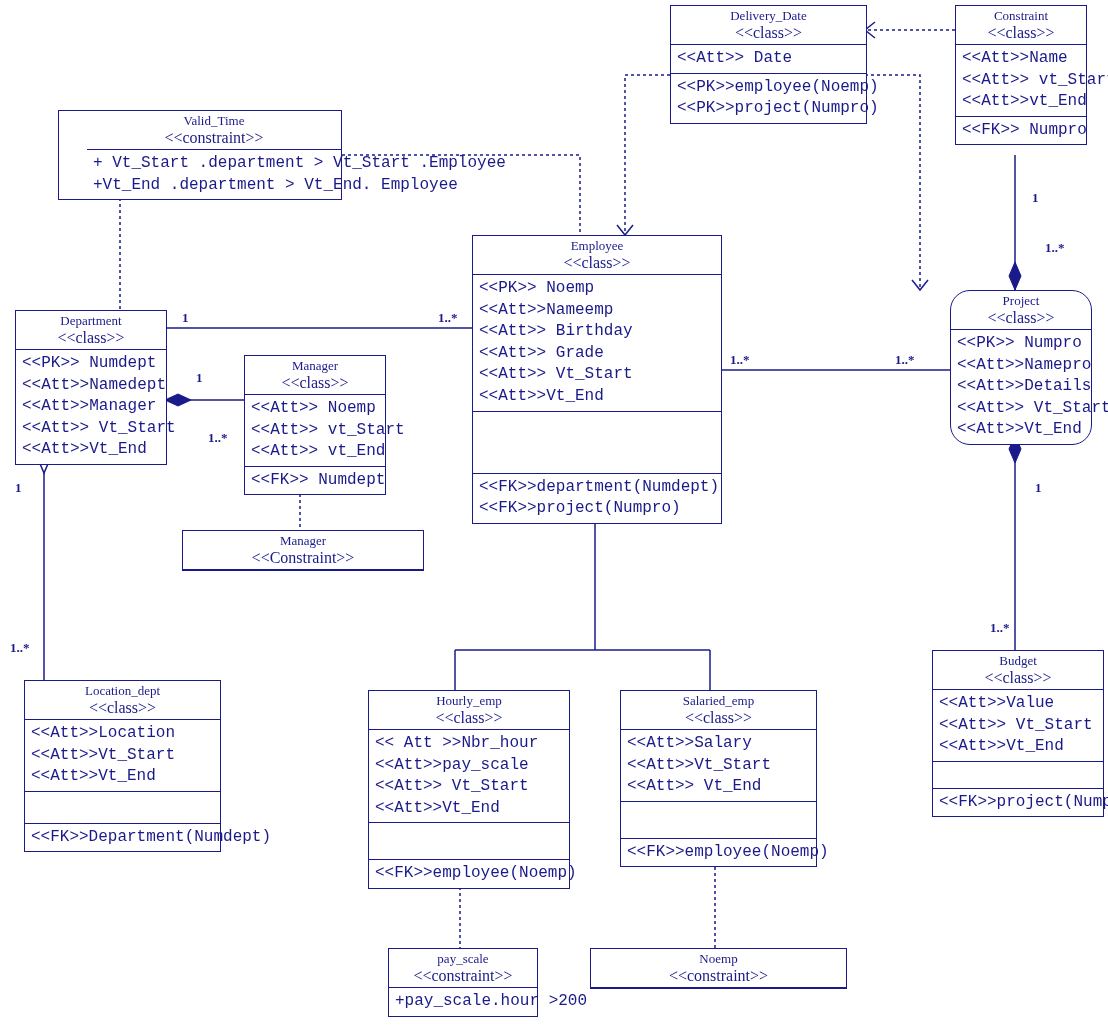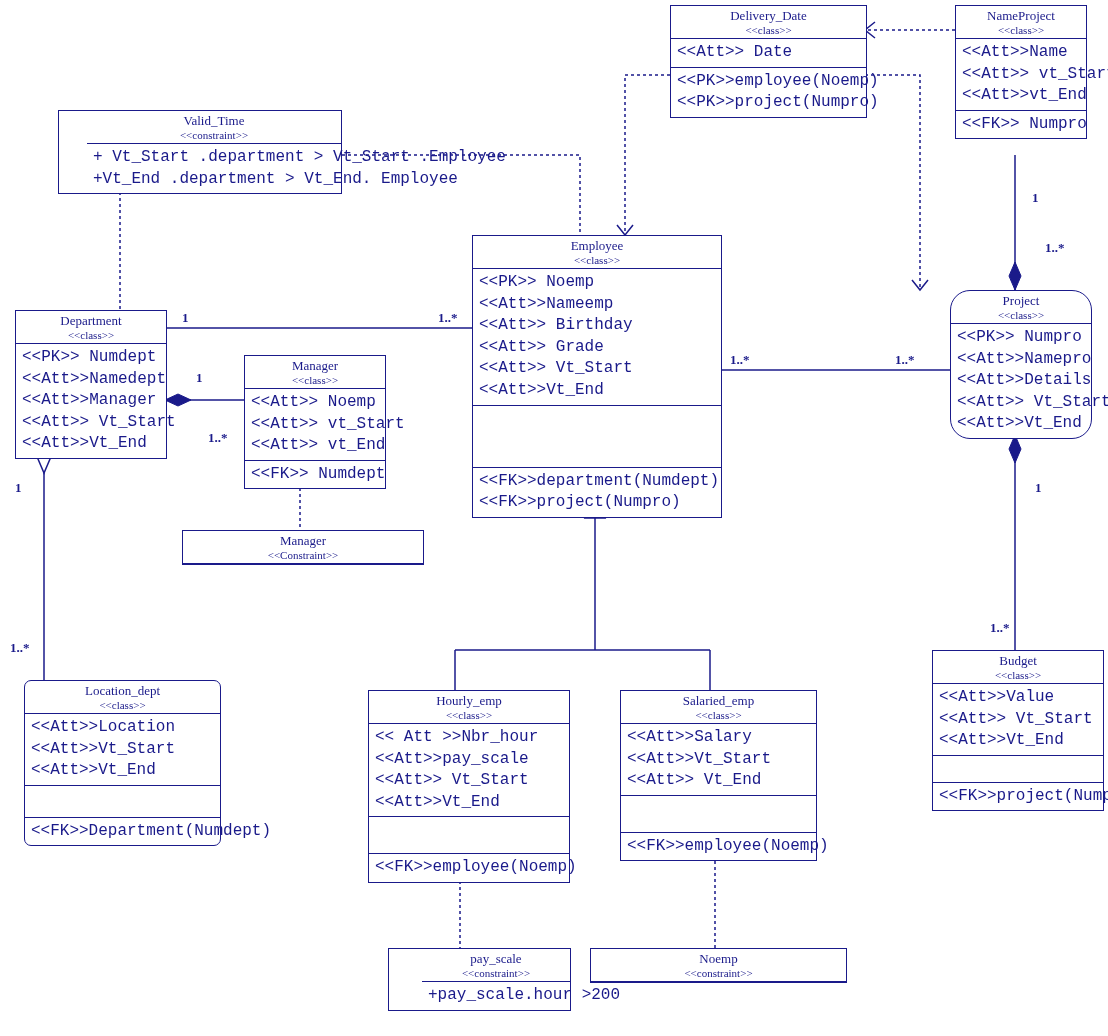--- a/index.html
+++ b/index.html
@@ -22,21 +22,21 @@
       border-bottom: 1.5px solid #1a1a8a;
       text-align: center;
       padding: 2px 6px;
       font-size: 13px;
     }
     .uml-title {
       display: block;
     }
     .uml-stereo {
       display: block;
-      font-size: 11px;
+      font-size: 16px;
     }
     .uml-section {
       border-bottom: 1.5px solid #1a1a8a;
       padding: 3px 6px;
       font-size: 16px;
       line-height: 1.35;
       font-family: Liberation Mono, monospace;
     }
     .uml-section:last-child {
       border-bottom: none;
@@ -141,21 +141,21 @@
       <div>&lt;&lt;Att&gt;&gt; Date</div>
     </div>
   <div class="uml-section">
     <div>&lt;&lt;PK&gt;&gt;employee(Noemp)</div>
     <div>&lt;&lt;PK&gt;&gt;project(Numpro)</div>
   </div>
 </div>
 
 <div class="uml-box" style="left:955px; top:5px; width:130px;">
   <div class="uml-header">
-    <span class="uml-title">NameProject</span>
+    <span class="uml-title">Constraint</span>
     <span class="uml-stereo">&lt;&lt;class&gt;&gt;</span>
   </div>
   <div class="uml-section">
     <div>&lt;&lt;Att&gt;&gt;Name</div>
     <div>&lt;&lt;Att&gt;&gt; vt_Start</div>
     <div>&lt;&lt;Att&gt;&gt;vt_End</div>
   </div>
   <div class="uml-section">
       <div>&lt;&lt;FK&gt;&gt; Numpro</div>
     </div>
@@ -224,21 +224,21 @@
     </div>
 </div>
 
 <div class="uml-box" style="left:182px; top:530px; width:240px;">
   <div class="uml-header">
     <span class="uml-title">Manager</span>
     <span class="uml-stereo">&lt;&lt;Constraint&gt;&gt;</span>
   </div>
 </div>
 
-<div class="uml-box" style="left:24px; top:680px; width:195px;border-radius:7px;">
+<div class="uml-box" style="left:24px; top:680px; width:195px;">
   <div class="uml-header">
     <span class="uml-title">Location_dept</span>
     <span class="uml-stereo">&lt;&lt;class&gt;&gt;</span>
   </div>
   <div class="uml-section">
     <div>&lt;&lt;Att&gt;&gt;Location</div>
     <div>&lt;&lt;Att&gt;&gt;Vt_Start</div>
     <div>&lt;&lt;Att&gt;&gt;Vt_End</div>
   </div>
   <div class="uml-section" style="height:25px;"></div>
@@ -289,21 +289,21 @@
     <div>&lt;&lt;Att&gt;&gt;Value</div>
     <div>&lt;&lt;Att&gt;&gt; Vt_Start</div>
     <div>&lt;&lt;Att&gt;&gt;Vt_End</div>
   </div>
   <div class="uml-section" style="height:20px;"></div>
   <div class="uml-section">
       <div>&lt;&lt;FK&gt;&gt;project(Numpro)</div>
     </div>
 </div>
 
-<div class="uml-box" style="left:388px; top:948px; width:148px;padding-left:33px;">
+<div class="uml-box" style="left:388px; top:948px; width:148px;">
   <div class="uml-header">
     <span class="uml-title">pay_scale</span>
     <span class="uml-stereo">&lt;&lt;constraint&gt;&gt;</span>
   </div>
   <div class="uml-section">
       <div>+pay_scale.hour &gt;200</div>
     </div>
 </div>
 
 <div class="uml-box" style="left:590px; top:948px; width:255px;">

